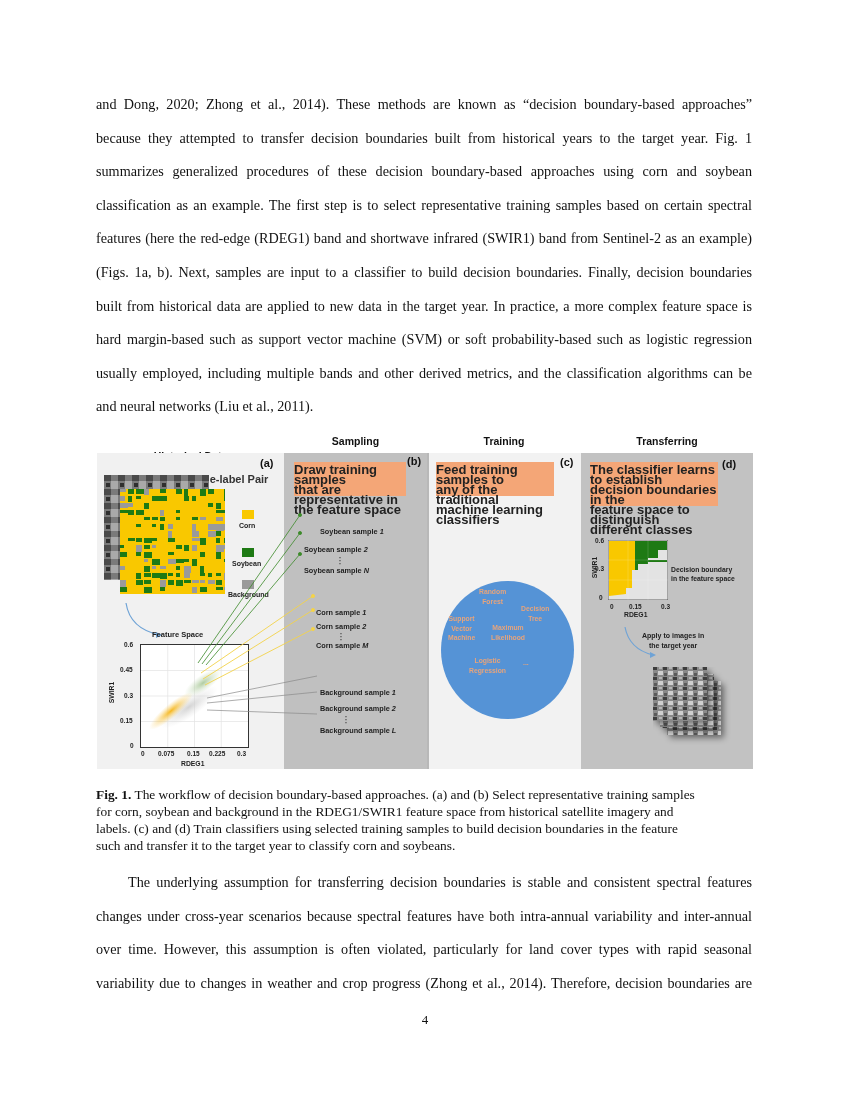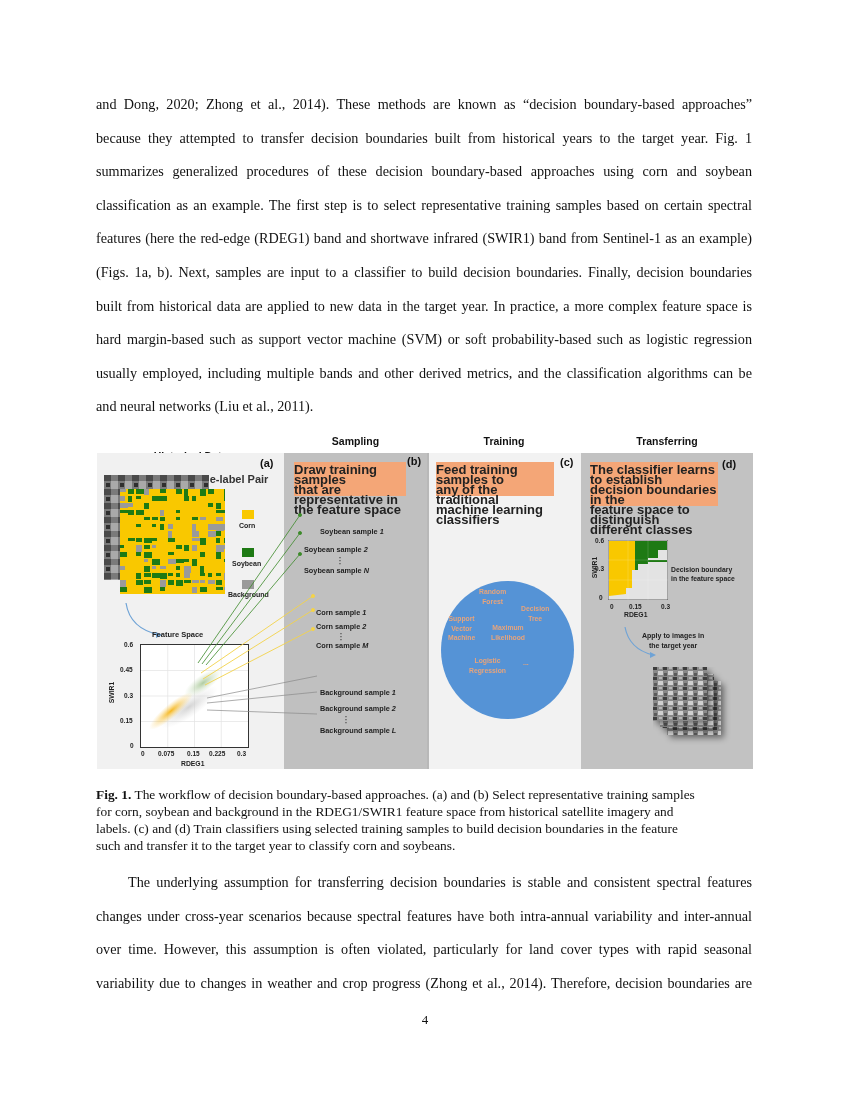--- a/index.html
+++ b/index.html
@@ -30,21 +30,21 @@
   .pagenum { position: absolute; left: 0; width: 850px; top: 1012px; text-align: center; font-size: 13px; }
 </style>
 </head>
 <body>
 
 <div class="para" style="top:88px;">
   <span class="line">and Dong, 2020; Zhong et al., 2014). These methods are known as “decision boundary-based approaches”</span>
   <span class="line">because they attempted to transfer decision boundaries built from historical years to the target year. Fig. 1</span>
   <span class="line">summarizes generalized procedures of these decision boundary-based approaches using corn and soybean</span>
   <span class="line">classification as an example. The first step is to select representative training samples based on certain spectral</span>
-  <span class="line">features (here the red-edge (RDEG1) band and shortwave infrared (SWIR1) band from Sentinel-1 as an example)</span>
+  <span class="line">features (here the red-edge (RDEG1) band and shortwave infrared (SWIR1) band from Sentinel-2 as an example)</span>
   <span class="line">(Figs. 1a, b). Next, samples are input to a classifier to build decision boundaries. Finally, decision boundaries</span>
   <span class="line">built from historical data are applied to new data in the target year. In practice, a more complex feature space is</span>
   <span class="line">hard margin-based such as support vector machine (SVM) or soft probability-based such as logistic regression</span>
   <span class="line">usually employed, including multiple bands and other derived metrics, and the classification algorithms can be</span>
   <span class="line last">and neural networks (Liu et al., 2011).</span>
 </div>
 
 <div class="fig">
   <div class="col-title" style="left:0;width:187px;margin-top:15px;">Historical Data</div>
   <div class="col-title" style="left:187px;width:143px;">Sampling</div>

